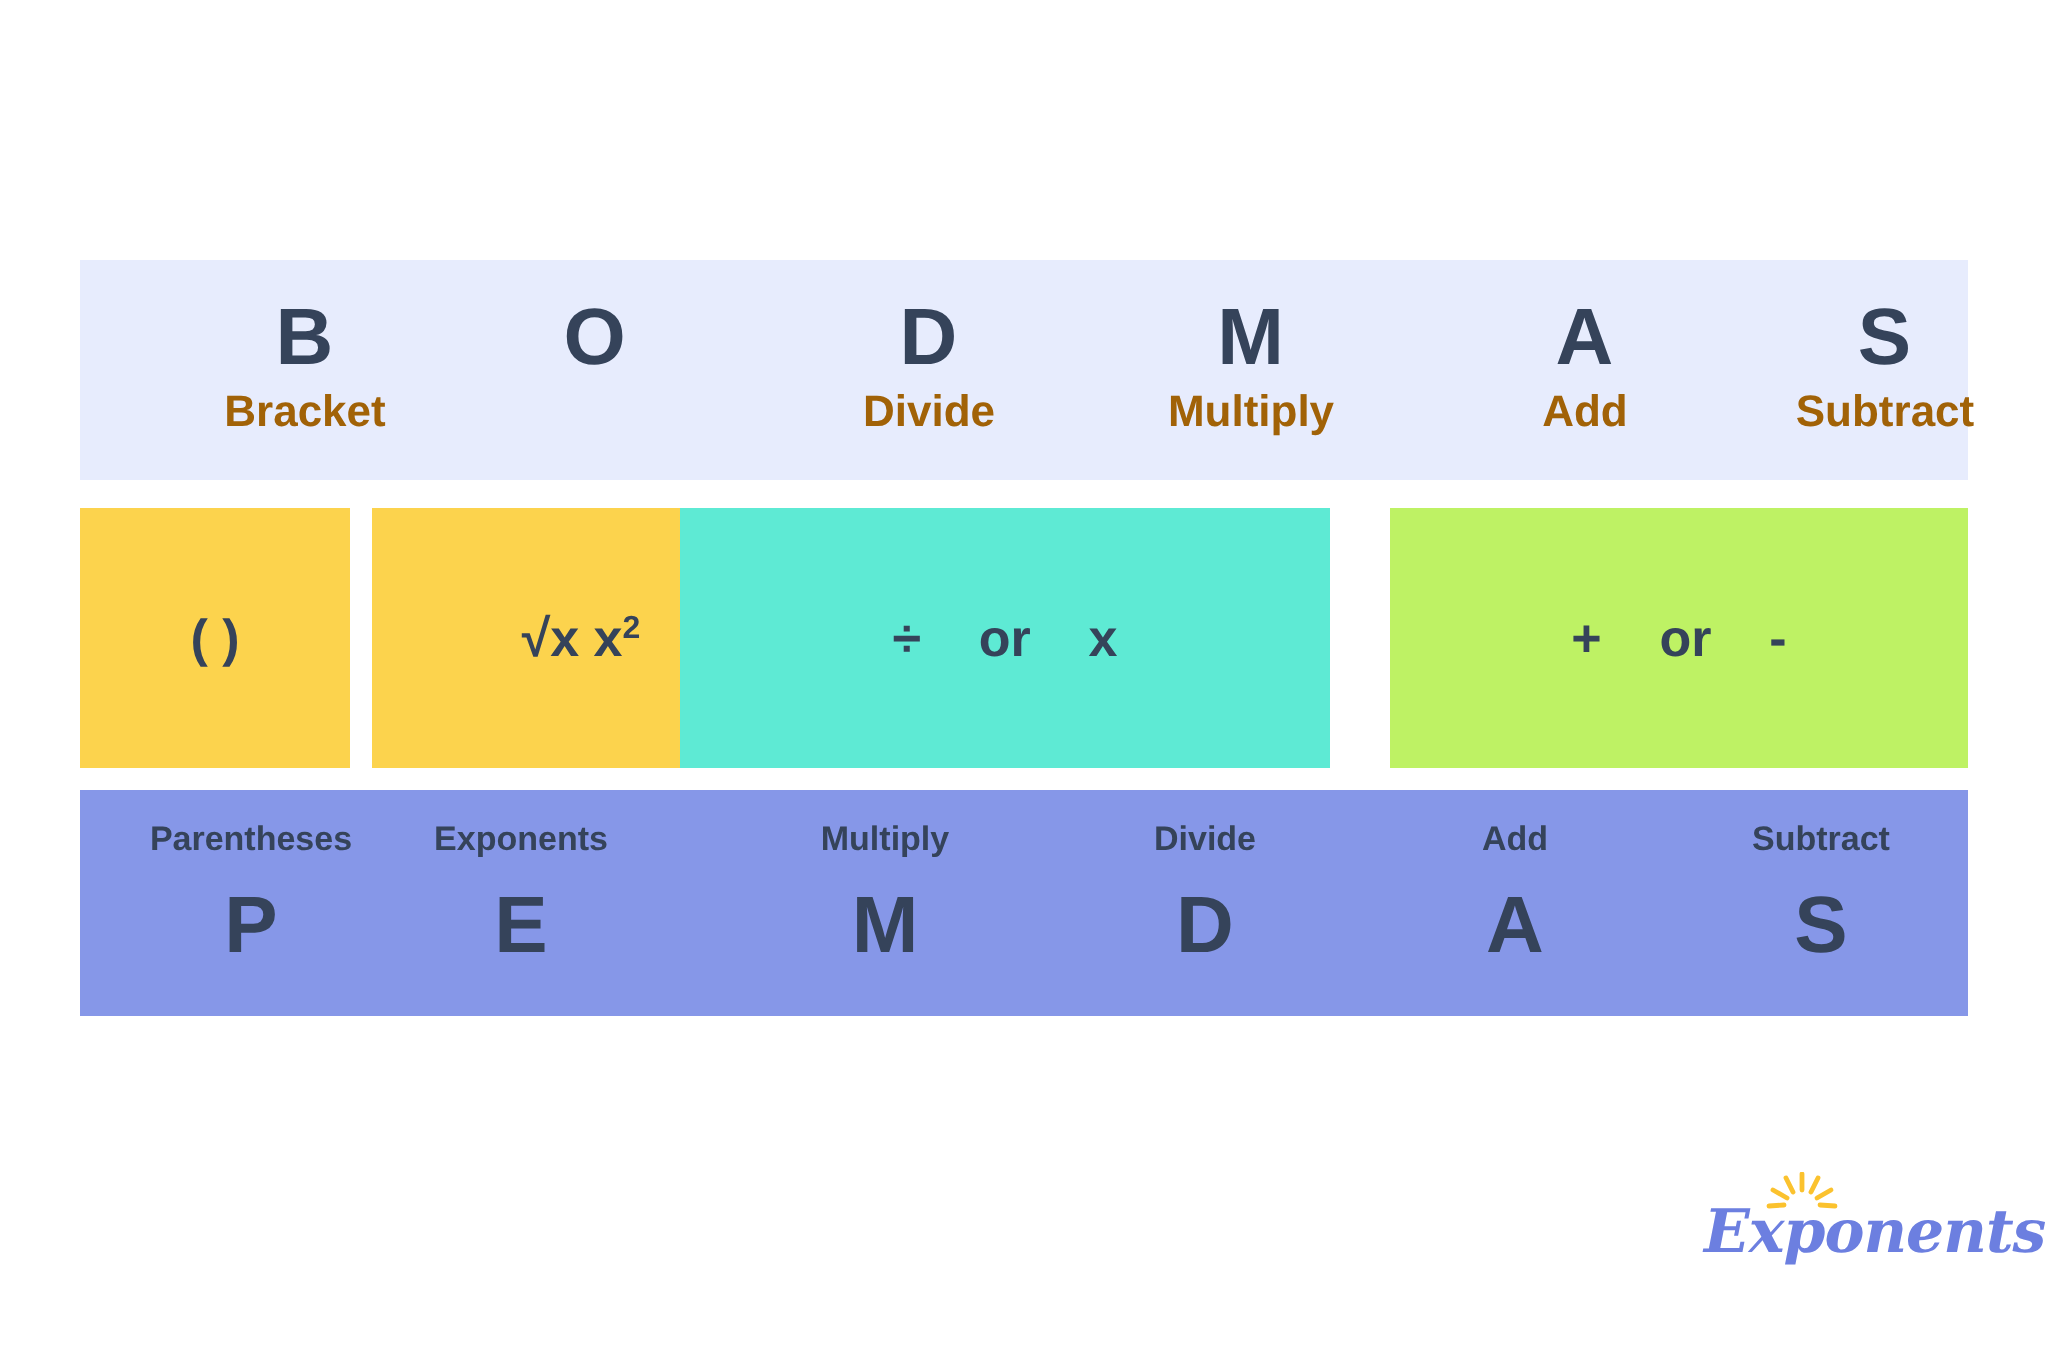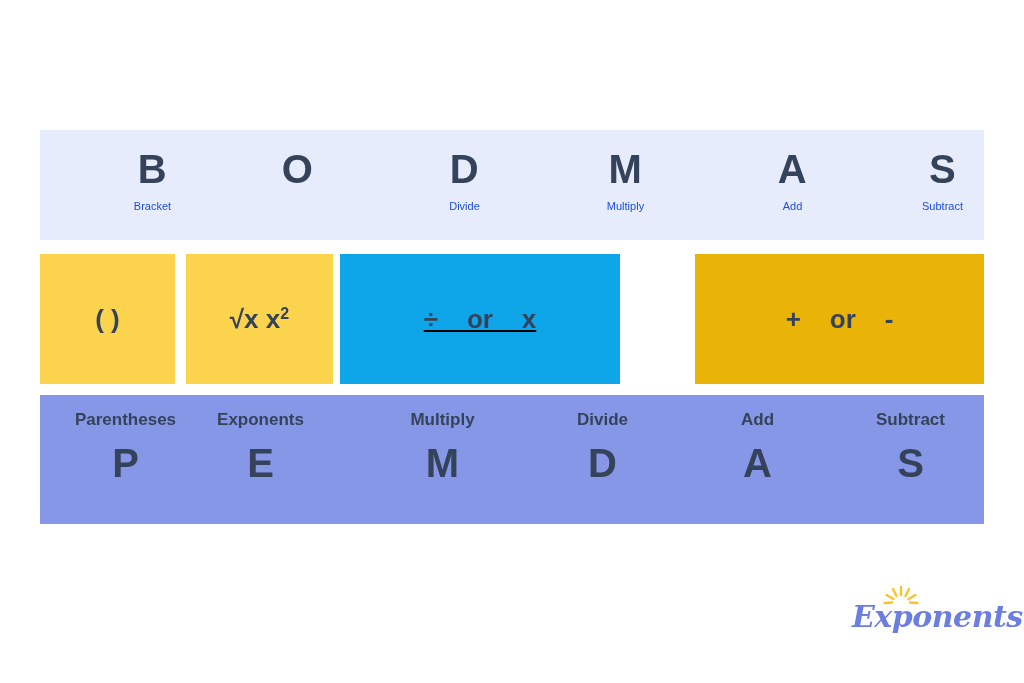--- a/index.html
+++ b/index.html
@@ -49,23 +49,23 @@
     font-weight: bold;
     color: #35435a;
     line-height: 44px;
     letter-spacing: 0.5px;
   }
   .bodmas-word {
     position: absolute;
     top: 65px;
     left: 0;
     width: 100%;
-    font-size: 11px;
-    font-weight: normal;
-    color: #1d4ed8;
+    font-size: 22px;
+    font-weight: bold;
+    color: #a16207;
     line-height: 22px;
   }
 
   
   .op-box {
     position: absolute;
     top: 254px;
     height: 130px;
     display: flex;
     align-items: center;
@@ -92,21 +92,21 @@
     top: -9px;
     line-height: 0;
   }
 
   
   .pemdas-band {
     position: absolute;
     left: 40px;
     top: 395px;
     width: 944px;
-    height: 129px;
+    height: 113px;
     background: #8697e8;
   }
   .pemdas-cell {
     position: absolute;
     top: 0;
     height: 115px;
     text-align: center;
   }
   .pemdas-word {
     position: absolute;
@@ -195,33 +195,33 @@
       <div class="bodmas-word">Subtract</div>
     </div>
   </div>
 
   <div class="op-box" style="left:40px;width:135px;background:#fcd34d;">
     <div class="op-symbols">
       <span class="sym">( )</span>
     </div>
   </div>
 
-  <div class="op-box" style="left:186px;width:147px;background:#fcd34d;">
+  <div class="op-box" style="left:186px;width:129px;background:#fcd34d;padding-left:40px;">
     <div class="op-symbols">
       <span class="sym">√x x</span><span class="sup">2</span>
     </div>
   </div>
 
-  <div class="op-box" style="left:340px;width:280px;background:#0ea5e9;text-decoration:underline;">
+  <div class="op-box" style="left:340px;width:325px;background:#5eead4;">
     <div class="op-symbols">
       <span class="sym">÷    or    x</span>
     </div>
   </div>
 
-  <div class="op-box" style="left:695px;width:289px;background:#eab308;">
+  <div class="op-box" style="left:695px;width:289px;background:#bef264;">
     <div class="op-symbols">
       <span class="sym">+    or    -</span>
     </div>
   </div>
 
   <div class="pemdas-band">
 
     <div class="pemdas-cell" style="left:13px;width:145px;">
       <div class="pemdas-word">Parentheses</div>
       <div class="pemdas-letter">P</div>

